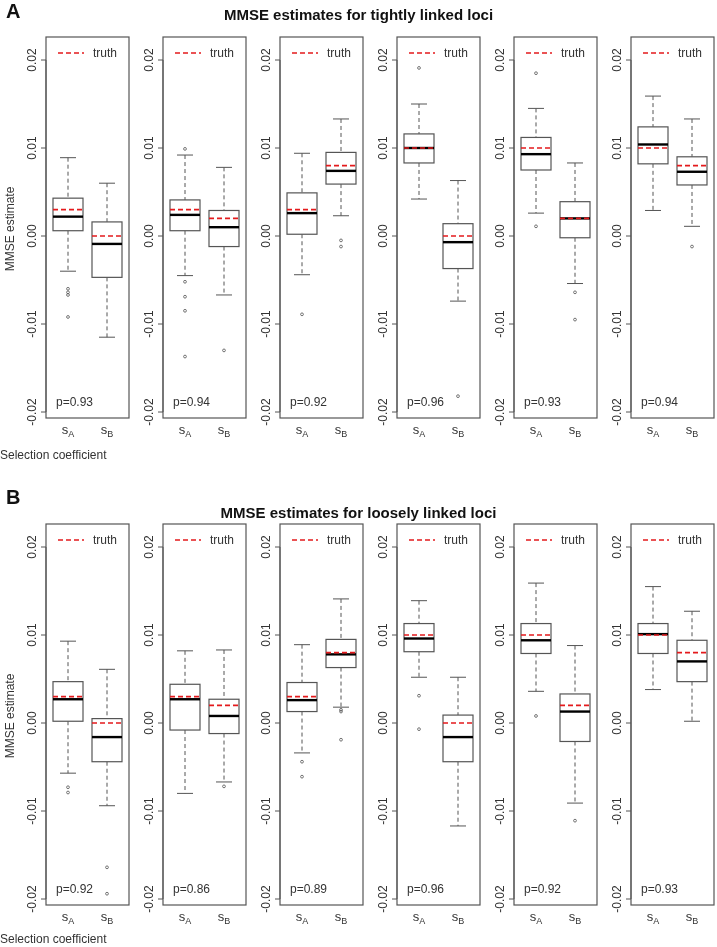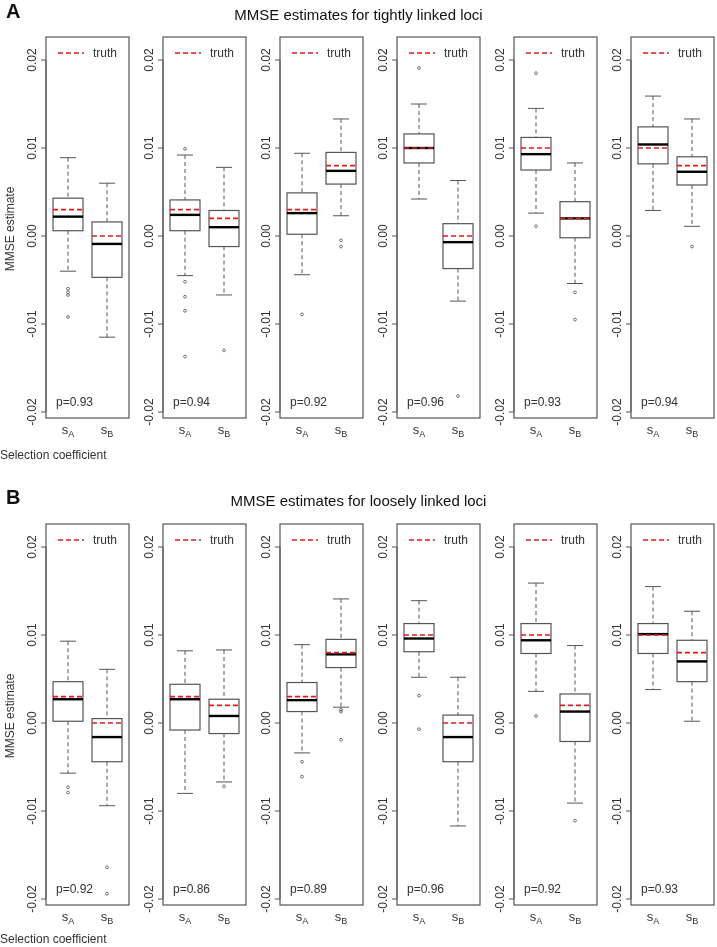--- a/index.html
+++ b/index.html
@@ -1,18 +1,18 @@
 <!DOCTYPE html>
 <html><head>
 <meta charset="utf-8">
 <style>
   html, body { margin: 0; padding: 0; background: #ffffff; }
   body { width: 717px; height: 947px; position: relative; overflow: hidden; font-family: "Liberation Sans", sans-serif; }
   .panel-letter { position: absolute; font-weight: bold; font-size: 20px; color: #111; }
-  .panel-title { position: absolute; left: 0; width: 717px; text-align: center; font-weight: normal; font-size: 15px; color: #111; }
+  .panel-title { position: absolute; left: 0; width: 717px; text-align: center; font-weight: bold; font-size: 15px; color: #111; }
   .xlabel { position: absolute; left: 0; width: 717px; font-size: 12px; color: #333; }
   .ylabel { position: absolute; font-size: 12px; color: #333; transform: rotate(-90deg); transform-origin: center; white-space: nowrap; }
   svg.plot { position: absolute; left: 0; }
   svg text { font-family: "Liberation Sans", sans-serif; }
 </style>
 </head>
 <body>
 
 <div class="panel-letter" style="left:6px; top:0px;">A</div>
 <div class="panel-title" style="top:6px;">MMSE estimates for tightly linked loci</div>
@@ -257,21 +257,21 @@
         <line x1="677" y1="165.6" x2="707" y2="165.6" stroke="#e41a1c" stroke-width="1.6" stroke-dasharray="5,3"></line>
         <circle cx="692" cy="246.56" r="1.4" fill="none" stroke="#555" stroke-width="0.8"></circle>
         <text x="692" y="434" font-size="13" fill="#333" text-anchor="middle"><tspan>s</tspan><tspan font-size="9" dy="3">B</tspan></text>
       </g>
       <text x="641" y="406" font-size="12" fill="#333">p=0.94</text>
     </g>
   </svg>
 <div class="xlabel" style="top:448px;">Selection coefficient</div>
 
 <div class="panel-letter" style="left:6px; top:486px;">B</div>
-<div class="panel-title" style="top:492px;">MMSE estimates for loosely linked loci</div>
+<div class="panel-title" style="top:504px;">MMSE estimates for loosely linked loci</div>
 <div class="ylabel" style="left:-40px; top:709px; width:100px; text-align:center;">MMSE estimate</div>
 <svg class="plot" id="plotB" style="top:487px;" width="717" height="460">
     <g>
       <line x1="41" y1="60" x2="46" y2="60" stroke="#555555" stroke-width="1"></line>
       <text x="0" y="0" font-size="12" fill="#333" text-anchor="middle" transform="translate(36,60) rotate(-90)">0.02</text>
       <line x1="41" y1="148" x2="46" y2="148" stroke="#555555" stroke-width="1"></line>
       <text x="0" y="0" font-size="12" fill="#333" text-anchor="middle" transform="translate(36,148) rotate(-90)">0.01</text>
       <line x1="41" y1="236" x2="46" y2="236" stroke="#555555" stroke-width="1"></line>
       <text x="0" y="0" font-size="12" fill="#333" text-anchor="middle" transform="translate(36,236) rotate(-90)">0.00</text>
       <line x1="41" y1="324" x2="46" y2="324" stroke="#555555" stroke-width="1"></line>

